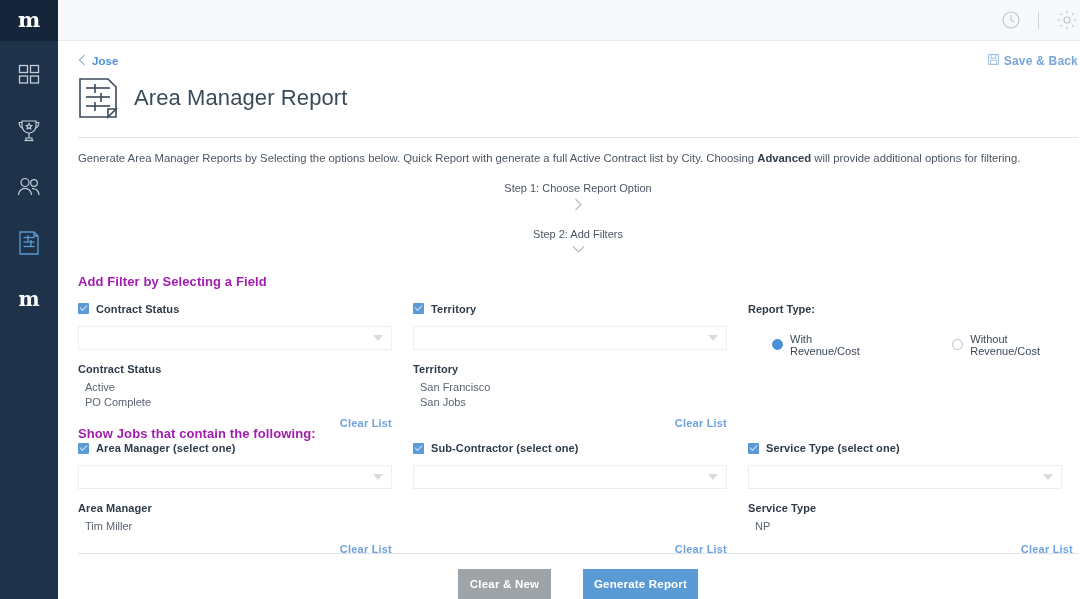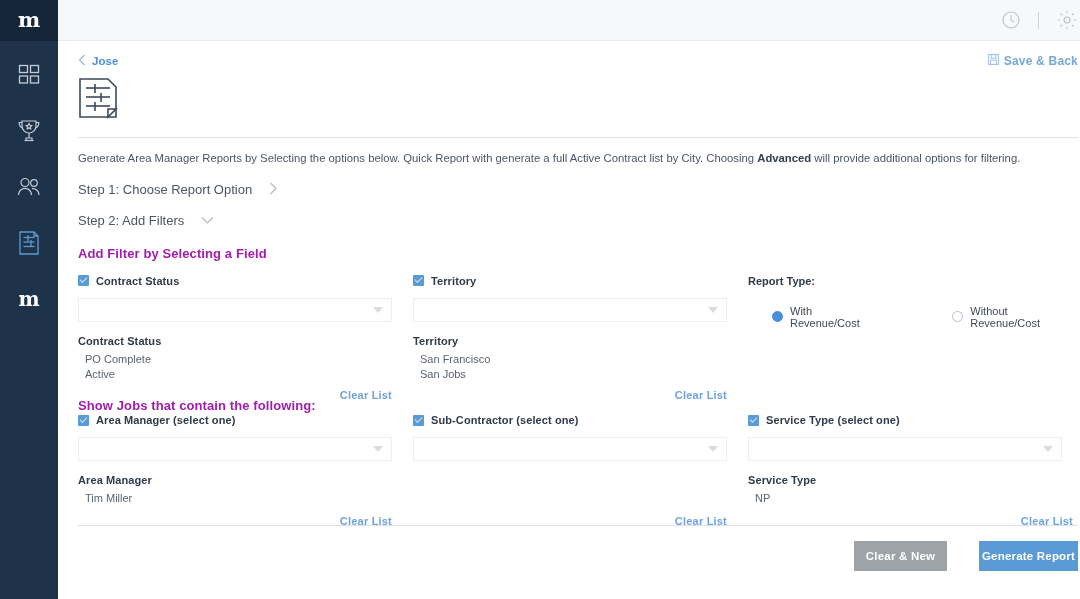--- a/index.html
+++ b/index.html
@@ -82,22 +82,22 @@
 
   .rule { height: 1px; background: #dfe3e9; margin-top: 18px; }
   .rule-bottom { height: 1px; background: #dfe3e9; margin-top: 19px; }
 
   .desc {
     margin-top: 13px; font-size: 11.3px; color: #4c5664; line-height: 1.4;
   }
   .desc b { font-weight: 700; color: #36404c; }
 
   .step {
-    margin-top: 15px; font-size: 13px; color: #4c5664;
-    display: flex; align-items: center; gap: 17px;
+    margin-top: 15px; font-size: 11px; color: #4c5664;
+    display: flex; align-items: center; gap: 4px; flex-direction: column;
   }
   .step:first-of-type { margin-top: 18px; }
 
   .section-head {
     margin-top: 18px; font-size: 13px; font-weight: 700; color: #a21caf;
     letter-spacing: .1px;
   }
 
   
   .grid {
@@ -154,30 +154,30 @@
   .radio {
     width: 11px; height: 11px; border-radius: 50%;
     border: 1px solid #b9c0c9; background: #fff; flex: 0 0 11px;
   }
   .radio.on { background: #4a90d9; border-color: #4a90d9; }
   .radio-text { font-size: 11px; color: #3e4957; }
   .rt-gap { width: 22px; }
 
   
   .btnrow {
-    display: flex; justify-content: flex-end; gap: 32px;
+    display: flex; justify-content: center; gap: 32px;
     margin-top: 15px;
   }
   .btn {
     width: 93px; height: 30px;
     display: flex; align-items: center; justify-content: center;
     font-size: 11.5px; font-weight: 700; color: #ffffff; letter-spacing: .2px;
   }
   .btn-secondary { background: #9ea3a8; }
-  .btn-primary { background: #5b9bd5; width: 99px; }
+  .btn-primary { background: #5b9bd5; width: 115px; }
 </style>
 </head>
 <body>
 
 <div class="app">
 
   <nav class="sidebar">
     <div class="sidebar-logo">m</div>
 
     <div class="sidebar-item">
@@ -282,20 +282,21 @@
             <path d="M2 2h28l8 8v30H2z"></path>
             <path d="M30 40l8-8h-8z" fill="#ffffff"></path>
             <path d="M8 11h24"></path>
               <path d="M8 20h24"></path>
               <path d="M8 29h24"></path>
             <path d="M17 7v9"></path>
               <path d="M23 16v9"></path>
               <path d="M17 25v9"></path>
           </svg>
         </span>
+        <div class="page-title">Area Manager Report</div>
       </div>
 
       <div class="rule"></div>
 
       <div class="desc"><span>Generate Area Manager Reports by Selecting the options below. Quick Report with generate a full Active Contract list by City. Choosing </span><b>Advanced</b><span> will provide additional options for filtering.</span></div>
 
       <div class="step">
         <span>Step 1: Choose Report Option</span>
         <span>
           <svg width="9" height="13" viewBox="0 0 9 13" fill="none" stroke="#b6bdc6" stroke-width="1.2">
@@ -319,22 +320,22 @@
         <div class="cell">
           <label class="chk-label">
             <span class="chk"></span>
             <span class="chk-text">Contract Status</span>
           </label>
           <div class="select">
             <span class="caret"></span>
           </div>
           <div class="list-head">Contract Status</div>
           <div class="list-items">
+            <div class="list-item">Active</div>
             <div class="list-item">PO Complete</div>
-            <div class="list-item">Active</div>
           </div>
           <div class="clear-list" style="top:114px">Clear List</div>
         </div>
 
         <div class="cell">
           <label class="chk-label">
             <span class="chk"></span>
             <span class="chk-text">Territory</span>
           </label>
           <div class="select">

